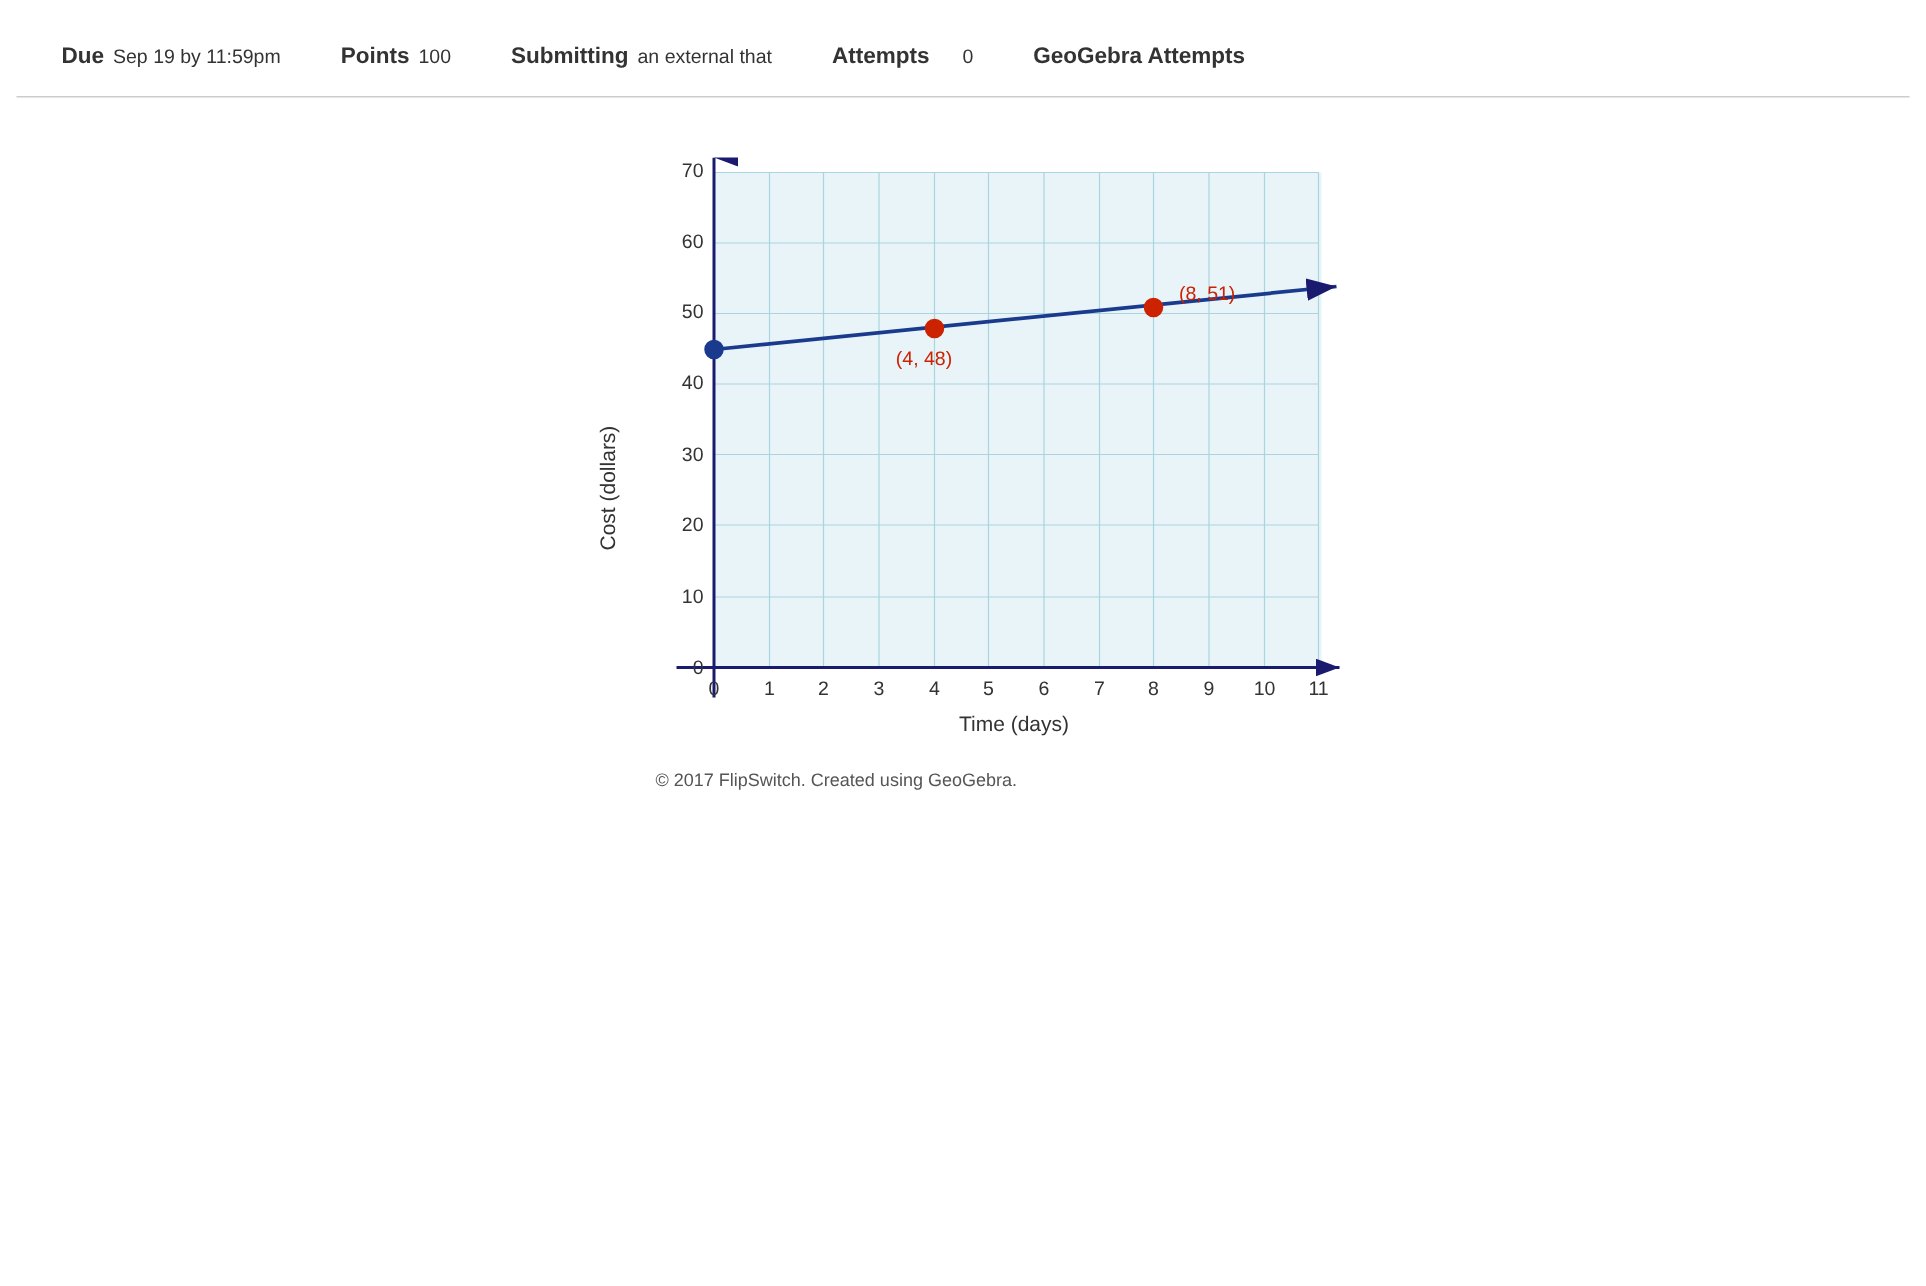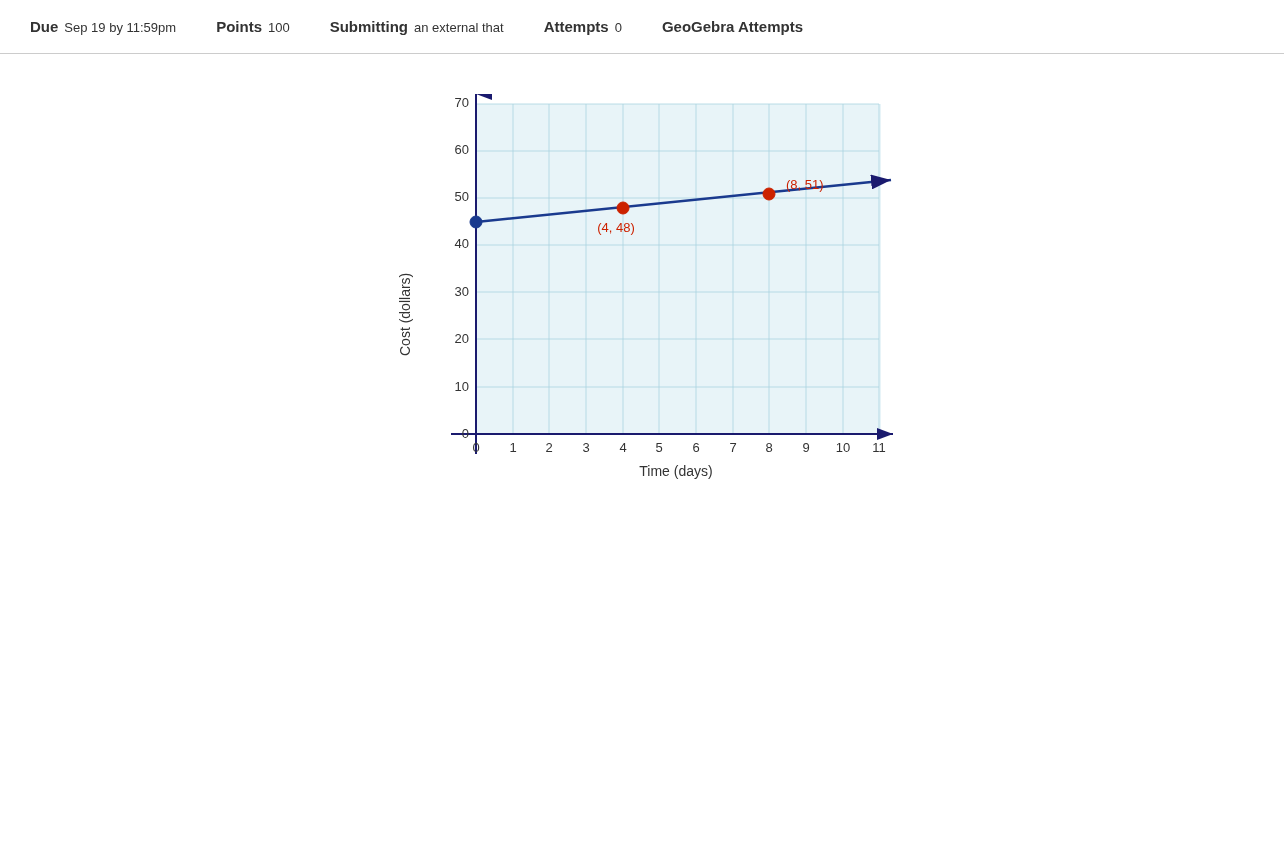--- a/index.html
+++ b/index.html
@@ -7,21 +7,21 @@
       font-family: -apple-system, BlinkMacSystemFont, 'Segoe UI', Arial, sans-serif;
       background: #f5f5f5;
       color: #333;
       width: 1284px;
       min-height: 857px;
     }
     .page-wrapper {
       background: #fff;
       width: 100%;
       min-height: 857px;
-      padding: 0;
+      padding: 11px;
     }
     .header-section {
       padding: 18px 30px 14px 30px;
       border-bottom: 1px solid #ccc;
     }
     .header-row1 {
       display: flex;
       align-items: baseline;
       gap: 40px;
       flex-wrap: wrap;
@@ -90,21 +90,21 @@
     .select-text {
       font-size: 15px;
       color: #333;
     }
     .select-text strong {
       font-weight: bold;
     }
     .attempts-section {
       display: flex;
       align-items: baseline;
-      gap: 6px;
+      gap: 22px;
     }
   </style>
 </head>
 <body>
 
 <div class="page-wrapper">
 
   <div class="header-section">
     <div class="header-row1">
       <div class="header-item">
@@ -207,18 +207,19 @@
             <text x="195" y="138" text-anchor="middle" font-size="13" fill="#cc2200" font-weight="normal">(4, 48)</text>
 
             <circle cx="348" cy="100" r="6" fill="#cc2200" stroke="#cc2200" stroke-width="1"></circle>
 
             <text x="365" y="95" text-anchor="start" font-size="13" fill="#cc2200" font-weight="normal">(8, 51)</text>
 
           </svg>
         </div>
       </div>
 
+      <div class="copyright-text">© 2017 FlipSwitch. Created using GeoGebra.</div>
     </div>
 
 
 
   </div>
 </div>
 
 </body></html>

